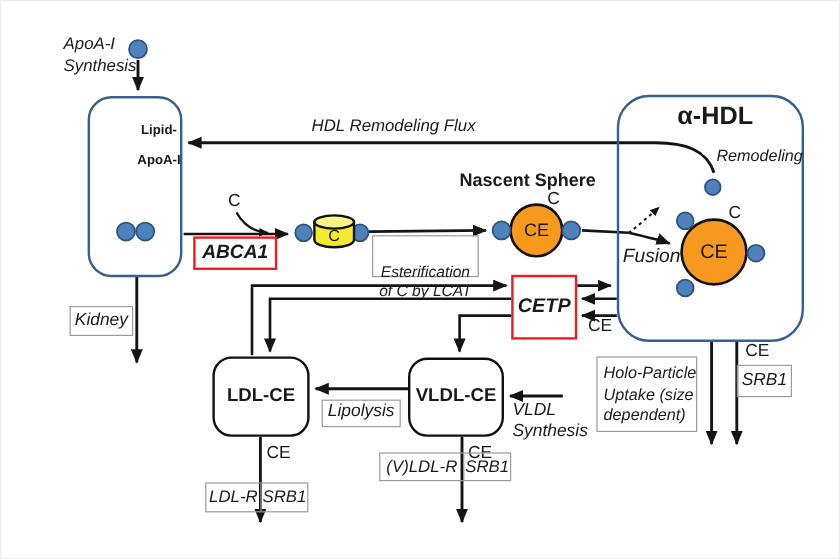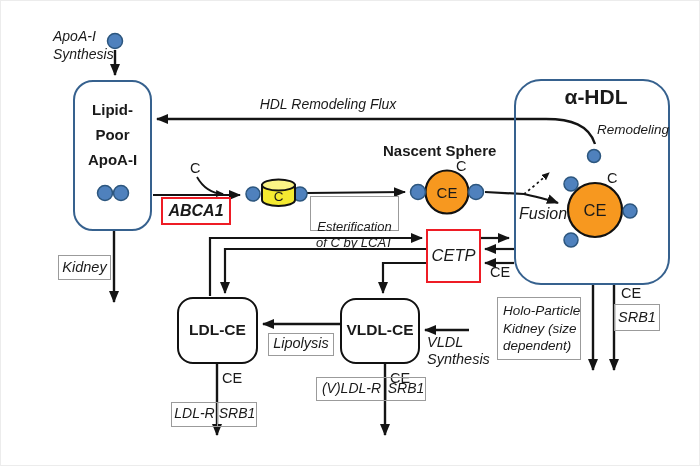--- a/index.html
+++ b/index.html
@@ -89,23 +89,22 @@
   <div class="graybox" style="left:309px;top:195px;width:89px;height:35px;"></div>
   <div class="graybox" style="left:267px;top:332px;width:66px;height:23px;"></div>
   <div class="graybox" style="left:496px;top:296px;width:84px;height:63px;"></div>
   <div class="graybox" style="left:613px;top:303px;width:46px;height:27px;"></div>
 
   <div class="lbl i" style="left:52px;top:27px;font-size:14px;line-height:17.5px;">
     <div>ApoA-I</div>
     <div>Synthesis</div>
   </div>
 
-  <div class="lbl b c" style="left:74px;top:96px;width:75px;font-size:15px;line-height:25px;">
+  <div class="lbl b c" style="left:74px;top:96px;width:75px;font-size:11px;line-height:25px;padding-left:20px;">
     <div>Lipid-</div>
-    <div>Poor</div>
     <div>ApoA-I</div>
   </div>
 
   <div class="lbl i c" style="left:57px;top:255px;width:53px;font-size:14.5px;line-height:22px;">Kidney</div>
 
   <div class="lbl i c" style="left:160px;top:197px;width:70px;font-size:16px;line-height:25px;font-weight:bold;">ABCA1</div>
 
   <div class="lbl" style="left:189px;top:159px;font-size:14.5px;">C</div>
 
 
@@ -127,38 +126,38 @@
   <div class="lbl i" style="left:596px;top:121px;font-size:13.5px;">Remodeling</div>
 
   <div class="lbl i c" style="left:252px;top:95px;width:150px;font-size:14px;">HDL Remodeling Flux</div>
 
   <div class="lbl i" style="left:518px;top:204px;font-size:16px;">Fusion</div>
 
   <div class="lbl c" style="left:578px;top:200px;width:32px;font-size:16.5px;">CE</div>
 
   <div class="lbl" style="left:606px;top:169px;font-size:14.5px;">C</div>
 
-  <div class="lbl i c" style="left:425px;top:228px;width:55px;font-size:16.5px;line-height:52px;">CETP</div>
+  <div class="lbl i c" style="left:425px;top:228px;width:55px;font-size:16.5px;line-height:52px;font-weight:bold;">CETP</div>
 
   <div class="lbl" style="left:489px;top:263px;font-size:14.5px;">CE</div>
 
   <div class="lbl b c" style="left:176px;top:296px;width:81px;font-size:15.5px;line-height:65px;">LDL-CE</div>
 
   <div class="lbl b c" style="left:339px;top:297px;width:80px;font-size:15.5px;line-height:64px;">VLDL-CE</div>
 
   <div class="lbl i c" style="left:267px;top:332px;width:66px;font-size:14.5px;line-height:21px;">Lipolysis</div>
 
   <div class="lbl i" style="left:426px;top:333px;font-size:14.5px;line-height:16.5px;">
     <div>VLDL</div>
     <div>Synthesis</div>
   </div>
 
   <div class="lbl i" style="left:502px;top:301px;font-size:13.5px;line-height:17.5px;">
     <div>Holo-Particle</div>
-    <div>Kidney (size</div>
+    <div>Uptake (size</div>
     <div>dependent)</div>
   </div>
 
   <div class="lbl" style="left:620px;top:284px;font-size:14.5px;">CE</div>
 
   <div class="lbl i c" style="left:613px;top:304px;width:46px;font-size:14.5px;line-height:24px;">SRB1</div>
 
   <div class="lbl" style="left:221px;top:369px;font-size:14.5px;">CE</div>
 
   <div class="graybox cells" style="left:170px;top:389px;width:86px;height:25px;margin-top:12px;">

